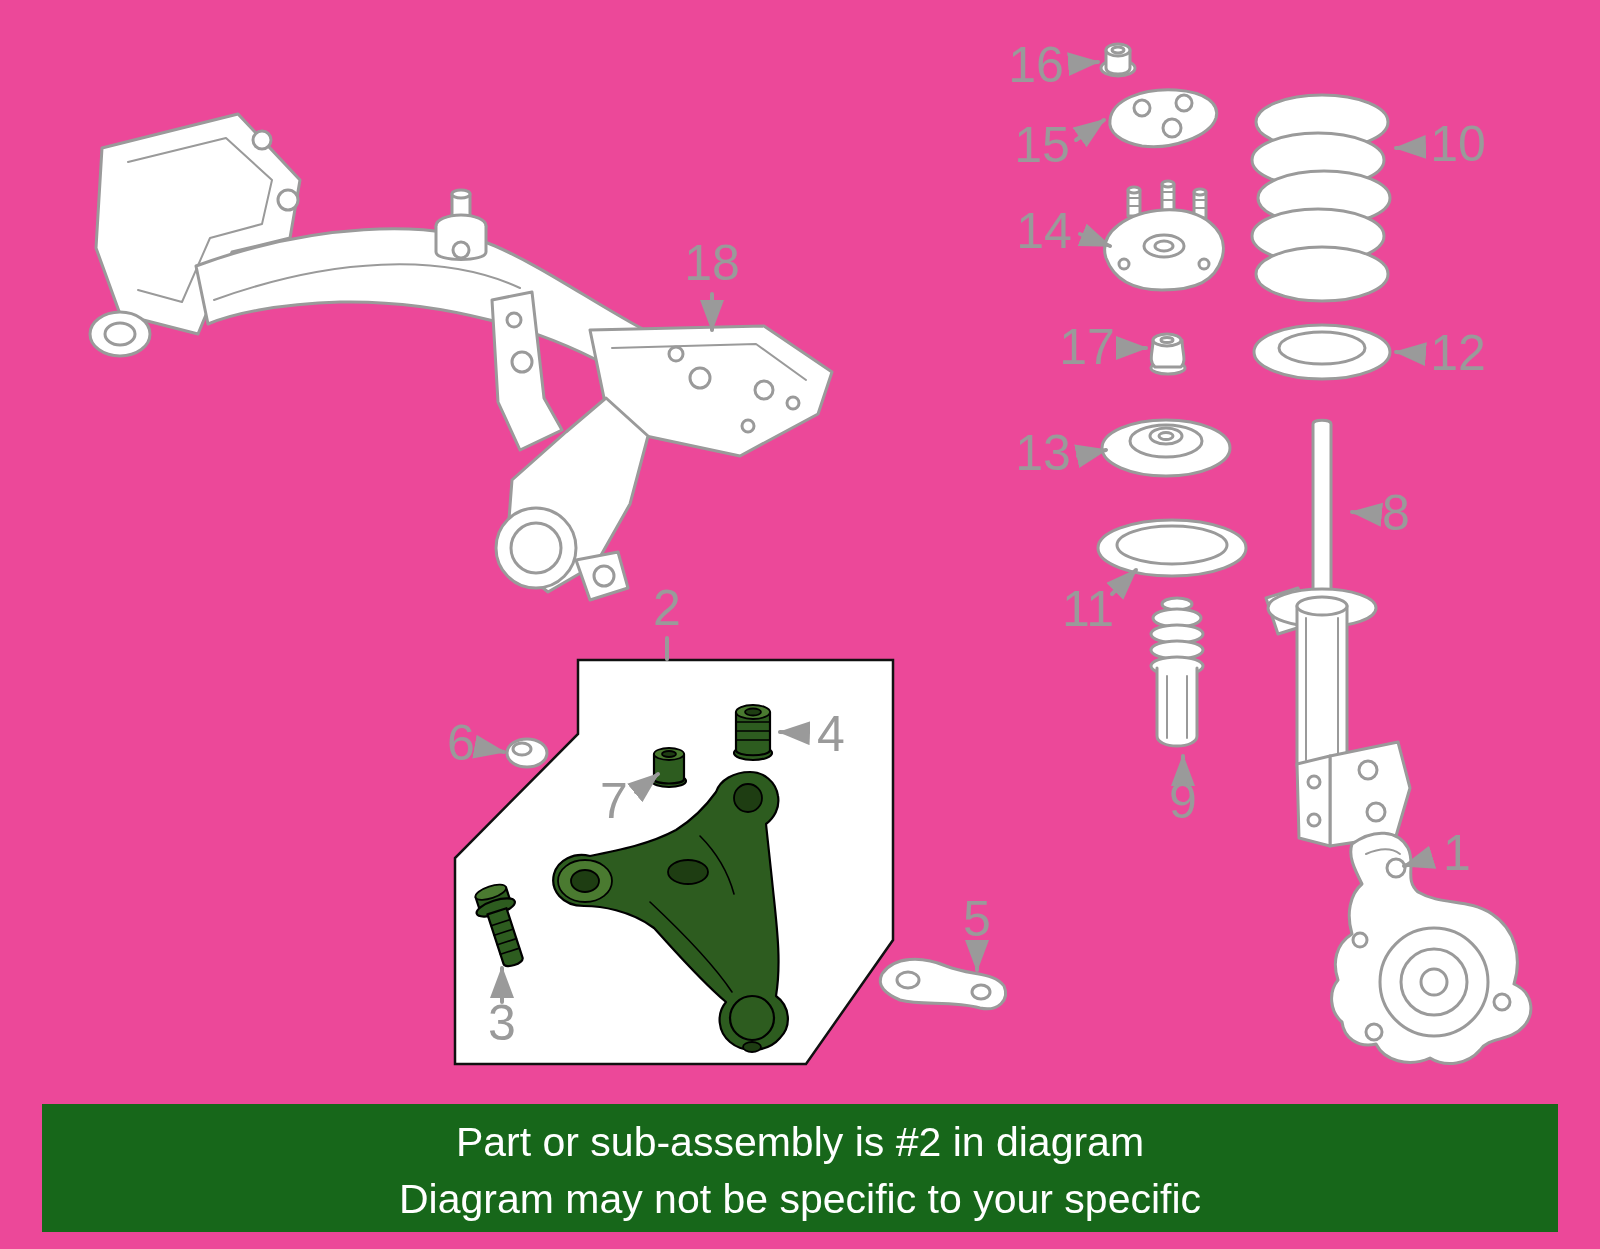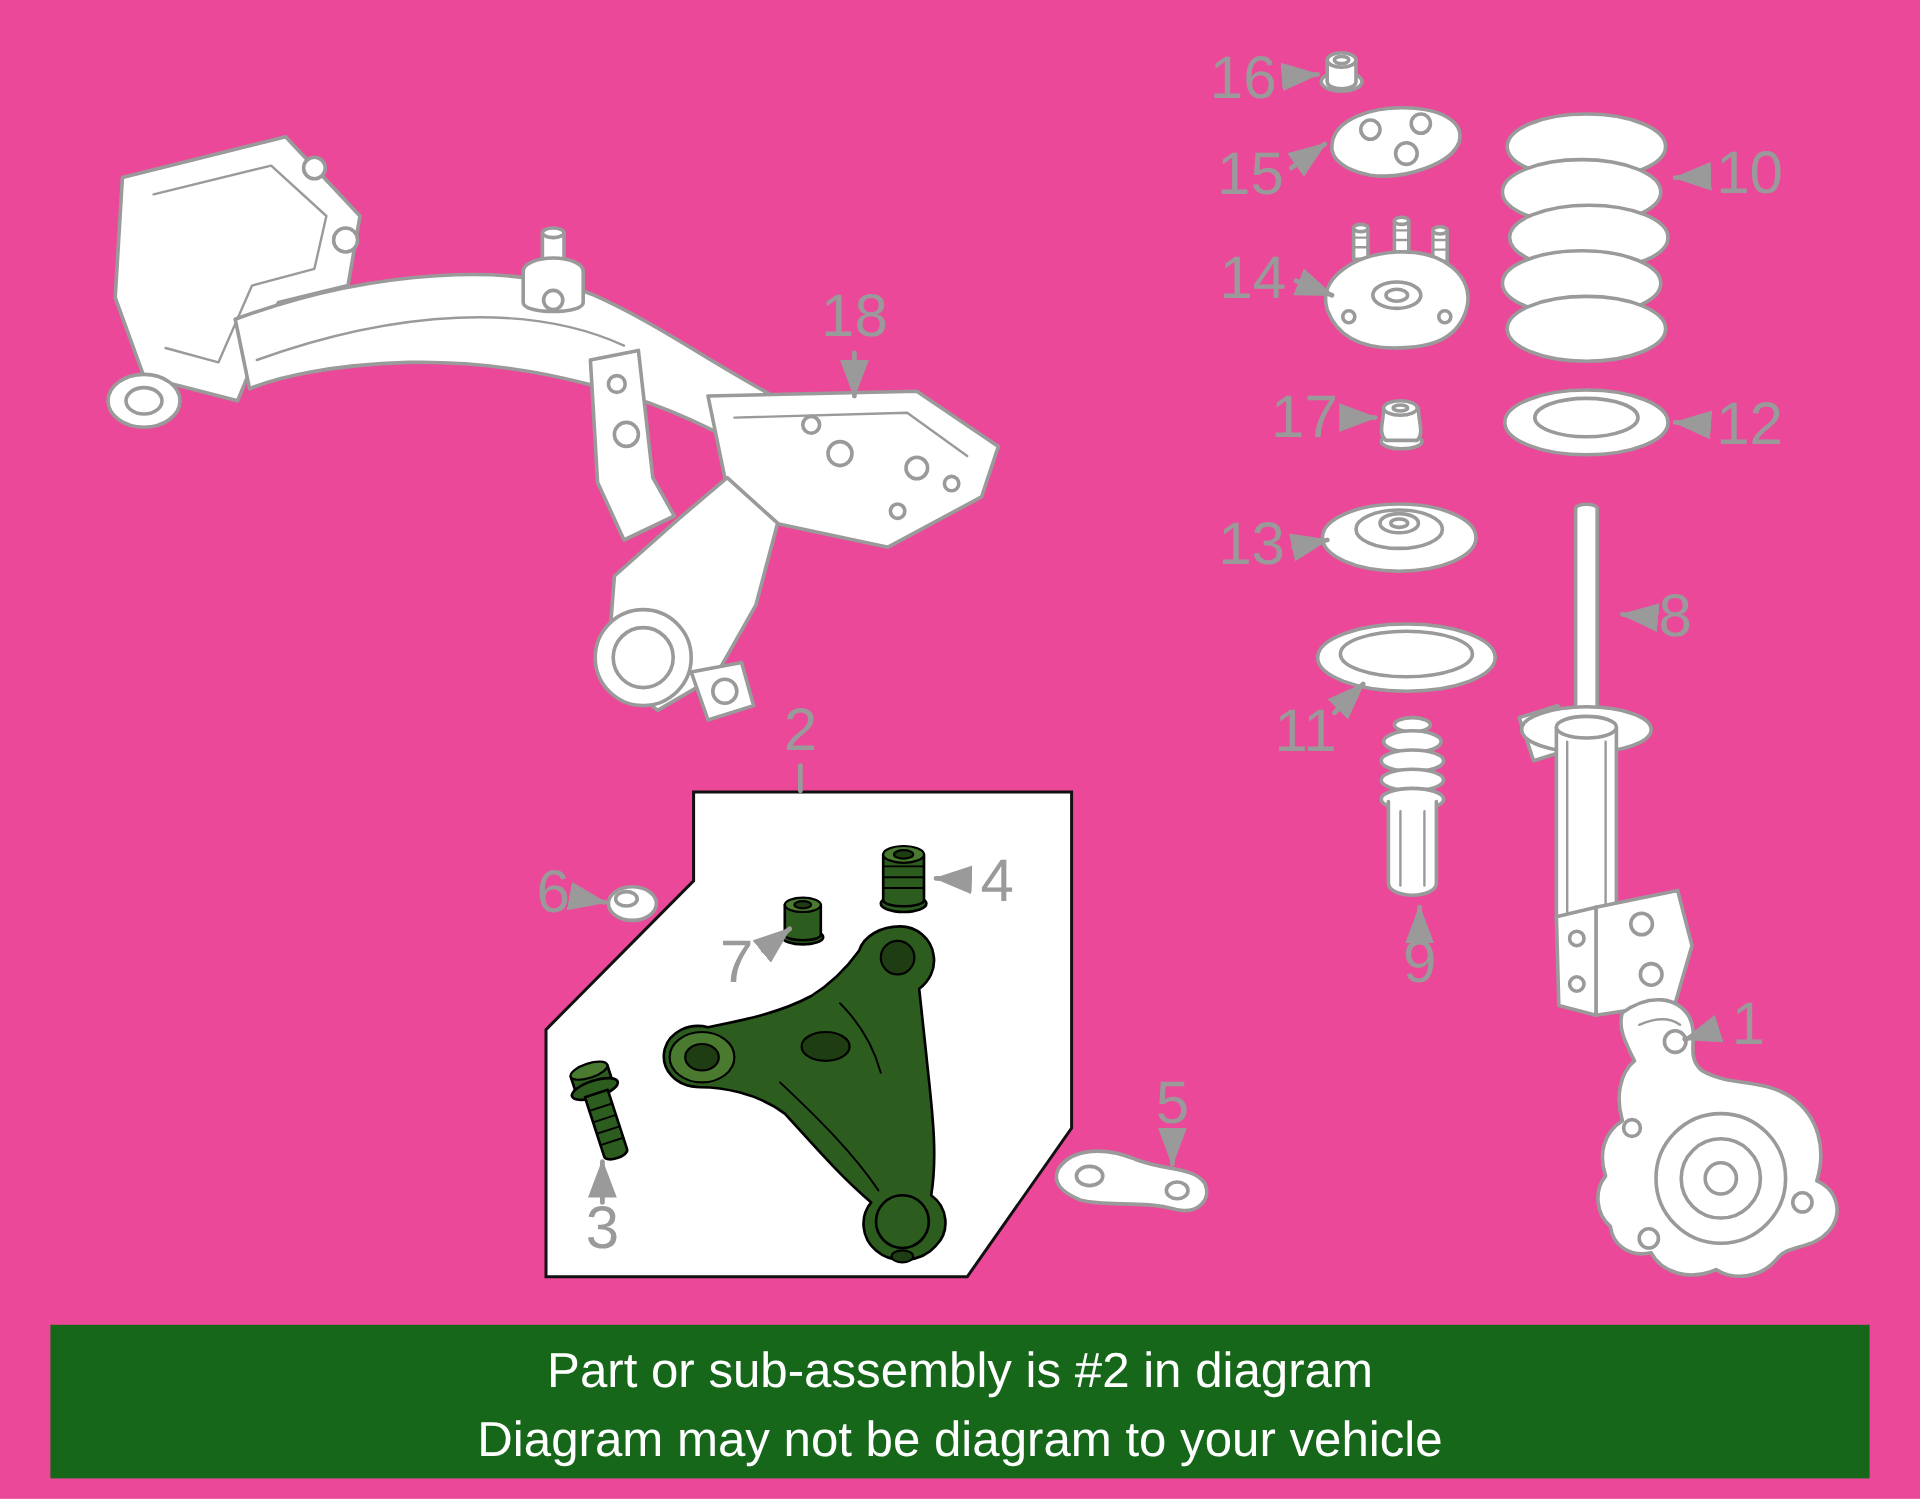--- a/index.html
+++ b/index.html
@@ -269,15 +269,15 @@
       <text class="callout-label" x="614" y="818">7</text>
       <text class="callout-label" x="1183" y="818">9</text>
       <text class="callout-label" x="1457" y="870">1</text>
       <text class="callout-label" x="977" y="936">5</text>
       <text class="callout-label" x="502" y="1040">3</text>
     </g>
   </svg>
 
   <div class="banner" style="background: rgb(23, 103, 26); color: rgb(255, 255, 255);">
     <div class="l1">Part or sub-assembly is #2 in diagram</div>
-    <div class="l2">Diagram may not be diagram to your vehicle</div>
+    <div class="l2">Diagram may not be specific to your specific</div>
   </div>
 </div>
 
 </body></html>

